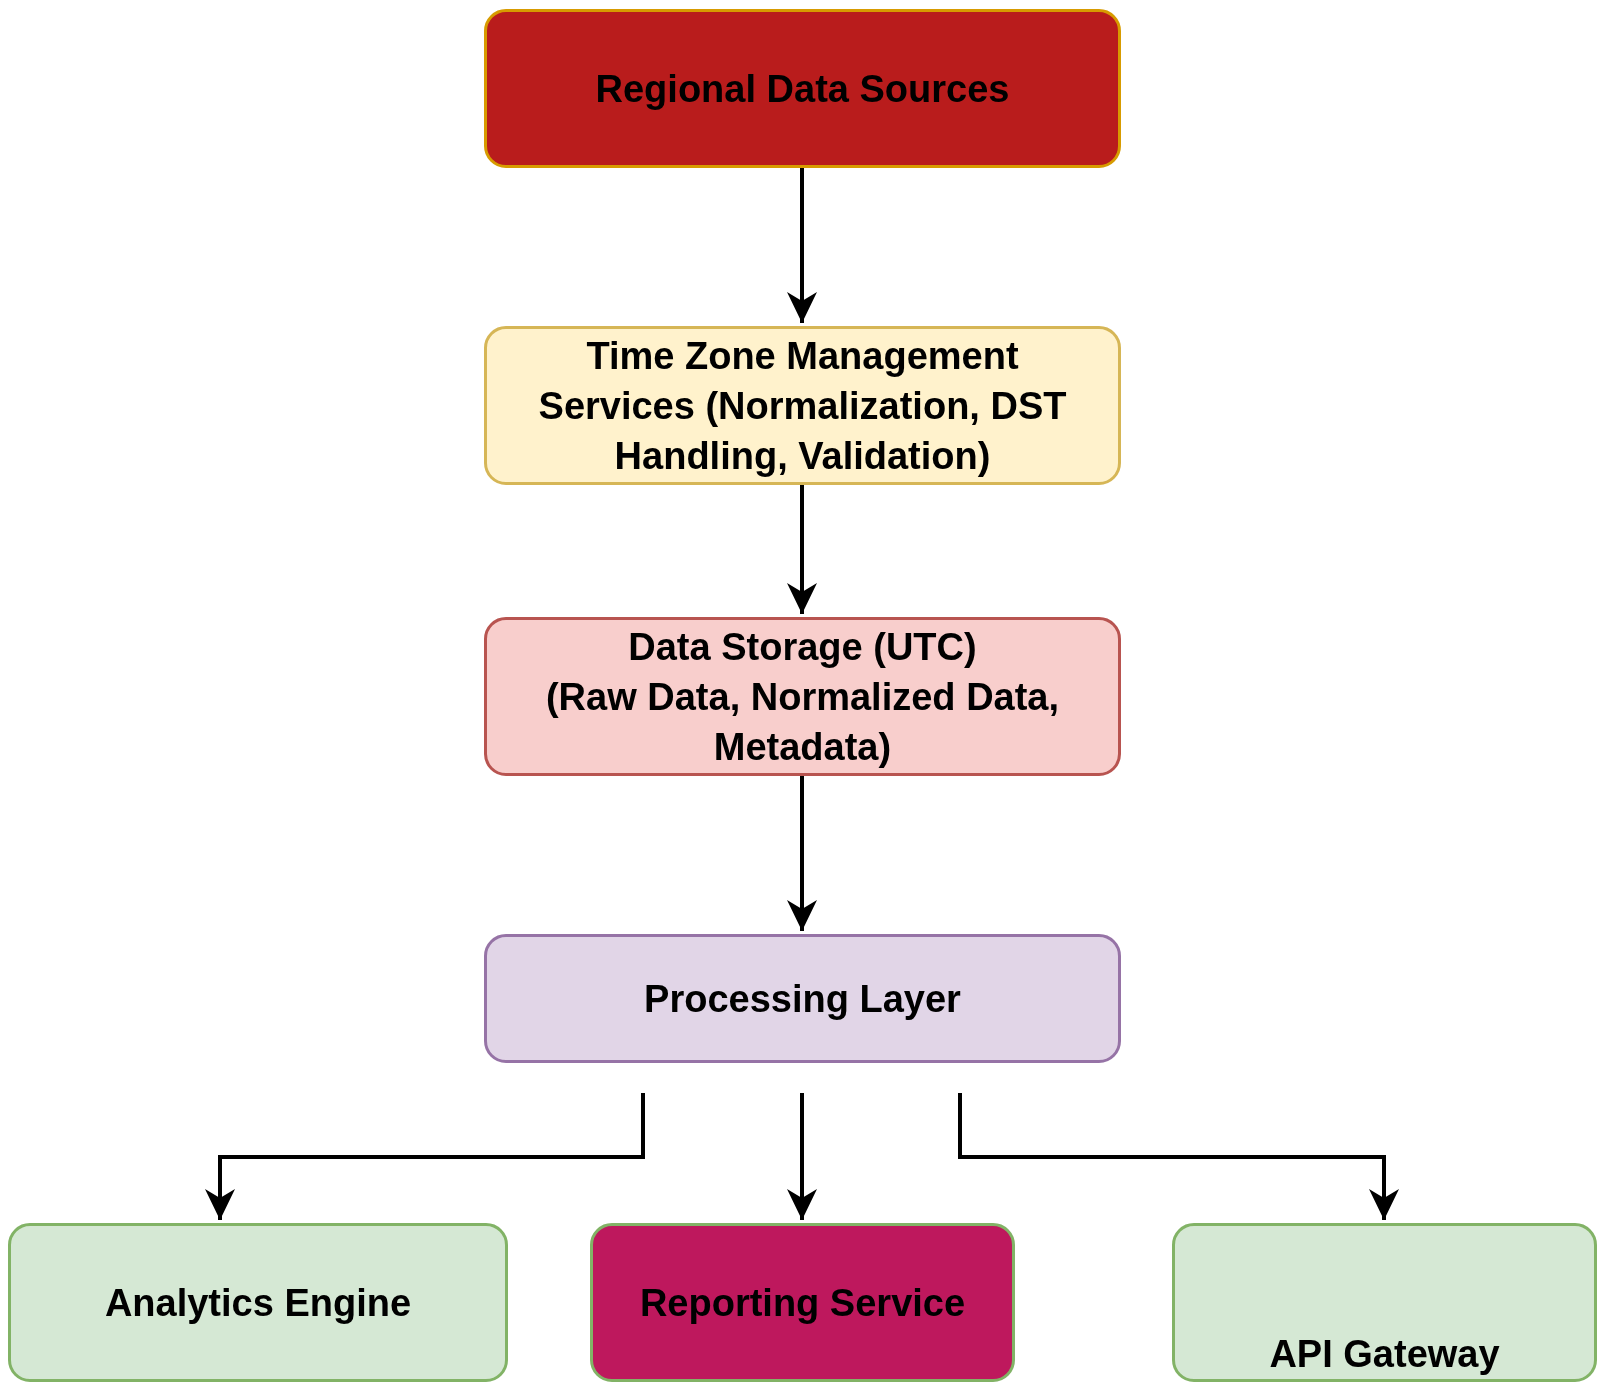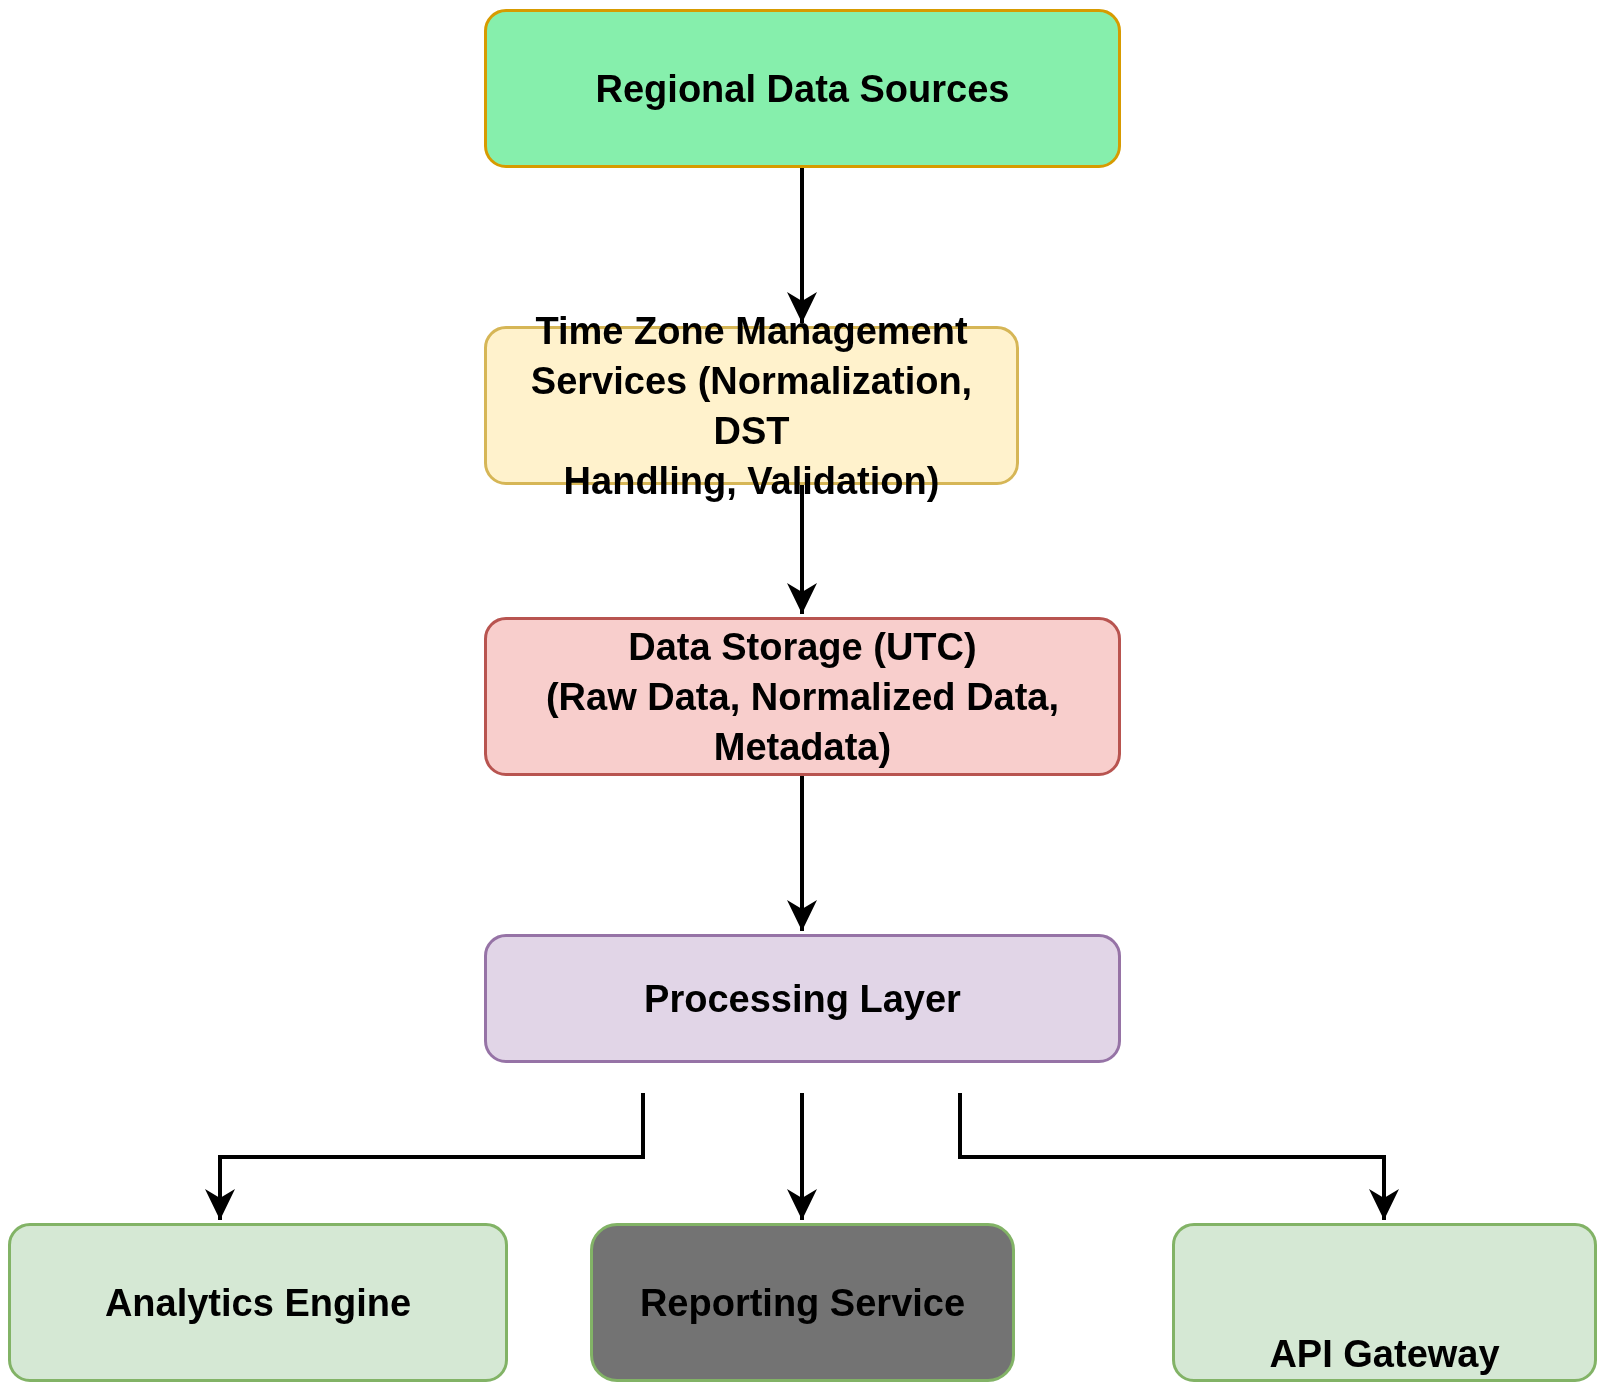--- a/index.html
+++ b/index.html
@@ -4,21 +4,21 @@
 <style>
   html, body { margin: 0; padding: 0; background: #ffffff; }
   body { width: 1600px; height: 1389px; position: relative; overflow: hidden;
          font-family: "Liberation Sans", "DejaVu Sans", sans-serif; }
   svg.edges { position: absolute; left: 0; top: 0; width: 1600px; height: 1389px; }
   .node { position: absolute; box-sizing: border-box; border: 3px solid; border-radius: 22px;
           display: flex; align-items: center; justify-content: center; text-align: center;
           font-weight: bold; font-size: 38px; line-height: 50px; color: #000; padding: 0 10px; }
   .node span { white-space: pre-line; }
   #n-sources { left: 484px; top: 9px; width: 637px; height: 159px; }
-  #n-tz { left: 484px; top: 326px; width: 535px; height: 159px; }
+  #n-tz { left: 484px; top: 326px; width: 637px; height: 159px; }
   #n-storage { left: 484px; top: 617px; width: 637px; height: 159px; }
   #n-proc { left: 484px; top: 934px; width: 637px; height: 129px; }
   #n-analytics { left: 8px; top: 1223px; width: 500px; height: 159px; }
   #n-reporting { left: 590px; top: 1223px; width: 425px; height: 159px; }
   #n-api { left: 1172px; top: 1223px; width: 425px; height: 159px; }
 </style>
 </head>
 <body>
 
 <svg class="edges" xmlns="http://www.w3.org/2000/svg">
@@ -34,37 +34,37 @@
   <path d="M802,776 L802,931" stroke="#000" stroke-width="4" fill="none"></path>
   <path d="M787,900 L802,909 L817,900 L802,931 Z" fill="#000"></path>
   <path d="M643,1093 L643,1157 L220,1157 L220,1220" stroke="#000" stroke-width="4" fill="none"></path>
   <path d="M205,1189 L220,1198 L235,1189 L220,1220 Z" fill="#000"></path>
   <path d="M802,1093 L802,1220" stroke="#000" stroke-width="4" fill="none"></path>
   <path d="M787,1189 L802,1198 L817,1189 L802,1220 Z" fill="#000"></path>
   <path d="M960,1093 L960,1157 L1384,1157 L1384,1220" stroke="#000" stroke-width="4" fill="none"></path>
   <path d="M1369,1189 L1384,1198 L1399,1189 L1384,1220 Z" fill="#000"></path>
 </svg>
 
-<div class="node" id="n-sources" style="background: #86efac; border-color: rgb(215, 155, 0);">
+<div class="node" id="n-sources" style="background: #b91c1c; border-color: rgb(215, 155, 0);">
   <span>Regional Data Sources</span>
 </div>
 <div class="node" id="n-tz" style="background: rgb(255, 242, 204); border-color: rgb(214, 182, 86);">
   <span>Time Zone Management
 Services (Normalization, DST
 Handling, Validation)</span>
 </div>
 <div class="node" id="n-storage" style="background: rgb(248, 206, 204); border-color: rgb(184, 84, 80);">
   <span>Data Storage (UTC)
 (Raw Data, Normalized Data,
 Metadata)</span>
 </div>
 <div class="node" id="n-proc" style="background: rgb(225, 213, 231); border-color: rgb(150, 115, 166);">
   <span>Processing Layer</span>
 </div>
 <div class="node" id="n-analytics" style="background: rgb(213, 232, 212); border-color: rgb(130, 179, 102);">
   <span>Analytics Engine</span>
 </div>
-<div class="node" id="n-reporting" style="background: #737373; border-color: rgb(130, 179, 102); border-radius: 27px;">
+<div class="node" id="n-reporting" style="background: #be185d; border-color: rgb(130, 179, 102);">
   <span>Reporting Service</span>
 </div>
 <div class="node" id="n-api" style="background: rgb(213, 232, 212); border-color: rgb(130, 179, 102); align-items: flex-end;">
   <span>API Gateway</span>
 </div>
 
 </body></html>

